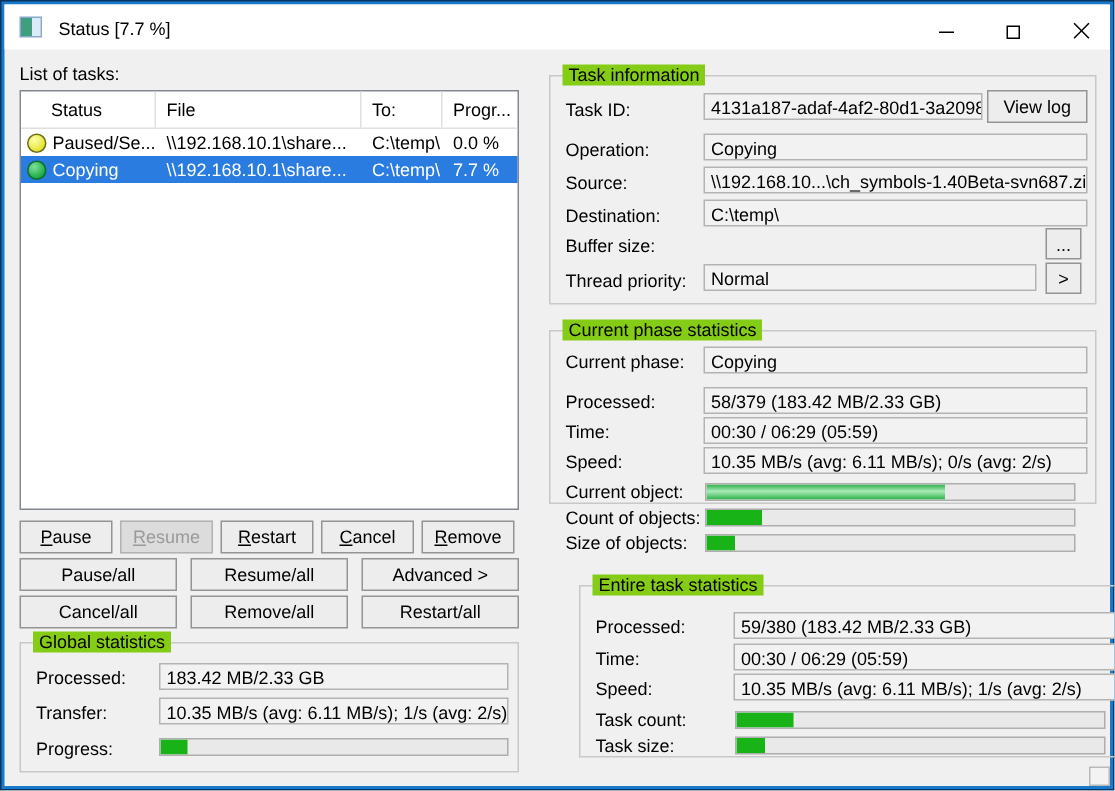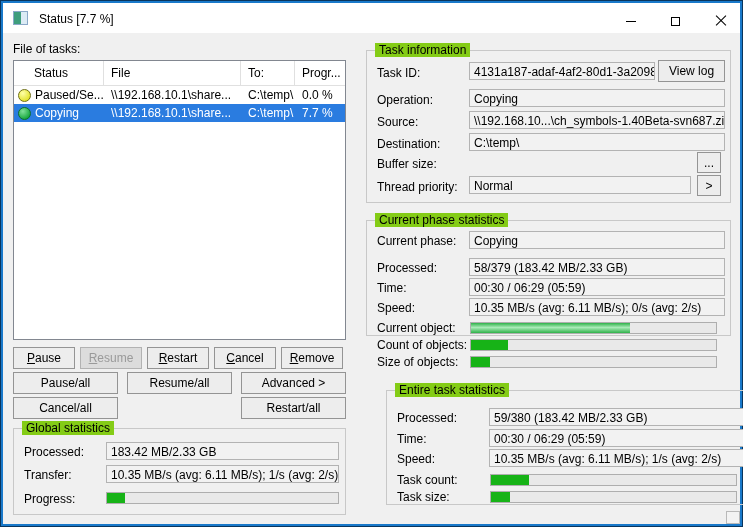--- a/index.html
+++ b/index.html
@@ -60,21 +60,21 @@
         <span class="min-glyph"></span>
       </button>
     <button class="cap-btn" style="left:650px;">
         <span class="max-glyph"></span>
       </button>
     <button class="cap-btn" style="left:695px;">
         <span class="close-glyph"></span>
       </button>
   </div>
 
-  <span class="label" style="left:13px; top:42px;">File of tasks:</span>
+  <span class="label" style="left:13px; top:42px;">List of tasks:</span>
 
   <div class="listview">
     <div class="lv-header">
       <div class="lv-hcell w-status">Status</div>
       <div class="lv-hcell w-file">File</div>
       <div class="lv-hcell w-to">To:</div>
       <div class="lv-hcell w-prog" style="border-right:0;">Progr...</div>
     </div>
     <div class="lv-row">
       <div class="lv-cell status w-status">
@@ -100,20 +100,21 @@
   <button class="btn disabled" style="left:80px; top:347px; width:62px;"><span class="u">R</span><span>esume</span></button>
   <button class="btn" style="left:147px; top:347px; width:62px;"><span class="u">R</span><span>estart</span></button>
   <button class="btn" style="left:214px; top:347px; width:62px;"><span class="u">C</span><span>ancel</span></button>
   <button class="btn" style="left:281px; top:347px; width:62px;"><span class="u">R</span><span>emove</span></button>
 
   <button class="btn" style="left:13px; top:372px; width:105px;">Pause/all</button>
   <button class="btn" style="left:127px; top:372px; width:105px;">Resume/all</button>
   <button class="btn" style="left:241px; top:372px; width:105px;">Advanced &gt;</button>
 
   <button class="btn" style="left:13px; top:397px; width:105px;">Cancel/all</button>
+  <button class="btn" style="left:127px; top:397px; width:105px;">Remove/all</button>
   <button class="btn" style="left:241px; top:397px; width:105px;">Restart/all</button>
 
   <div class="group" style="left:13px; top:428px; width:333px; height:87px;">
     <span class="group-title">Global statistics</span>
     <span class="label" style="left:10px; top:16px;">Processed:</span>
     <div class="field" style="left:92px; top:13px; width:233px;">183.42 MB/2.33 GB</div>
     <span class="label" style="left:10px; top:39px;">Transfer:</span>
     <div class="field" style="left:92px; top:36px; width:233px;">10.35 MB/s (avg: 6.11 MB/s); 1/s (avg: 2/s)</div>
     <span class="label" style="left:10px; top:63px;">Progress:</span>
     <div class="bar" style="left:92px; top:63px; width:233px;">

